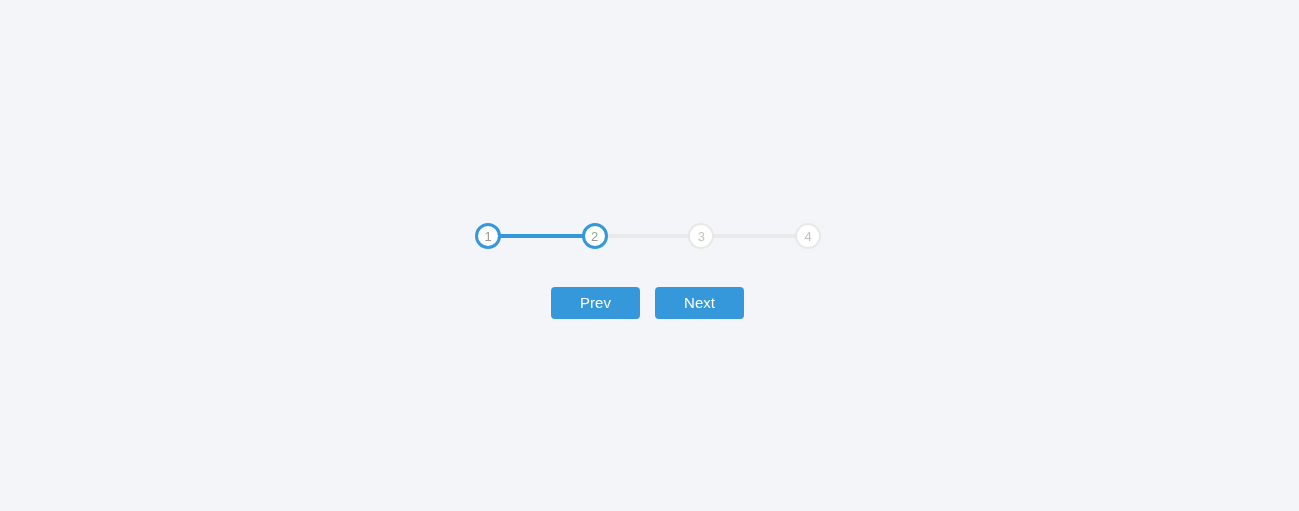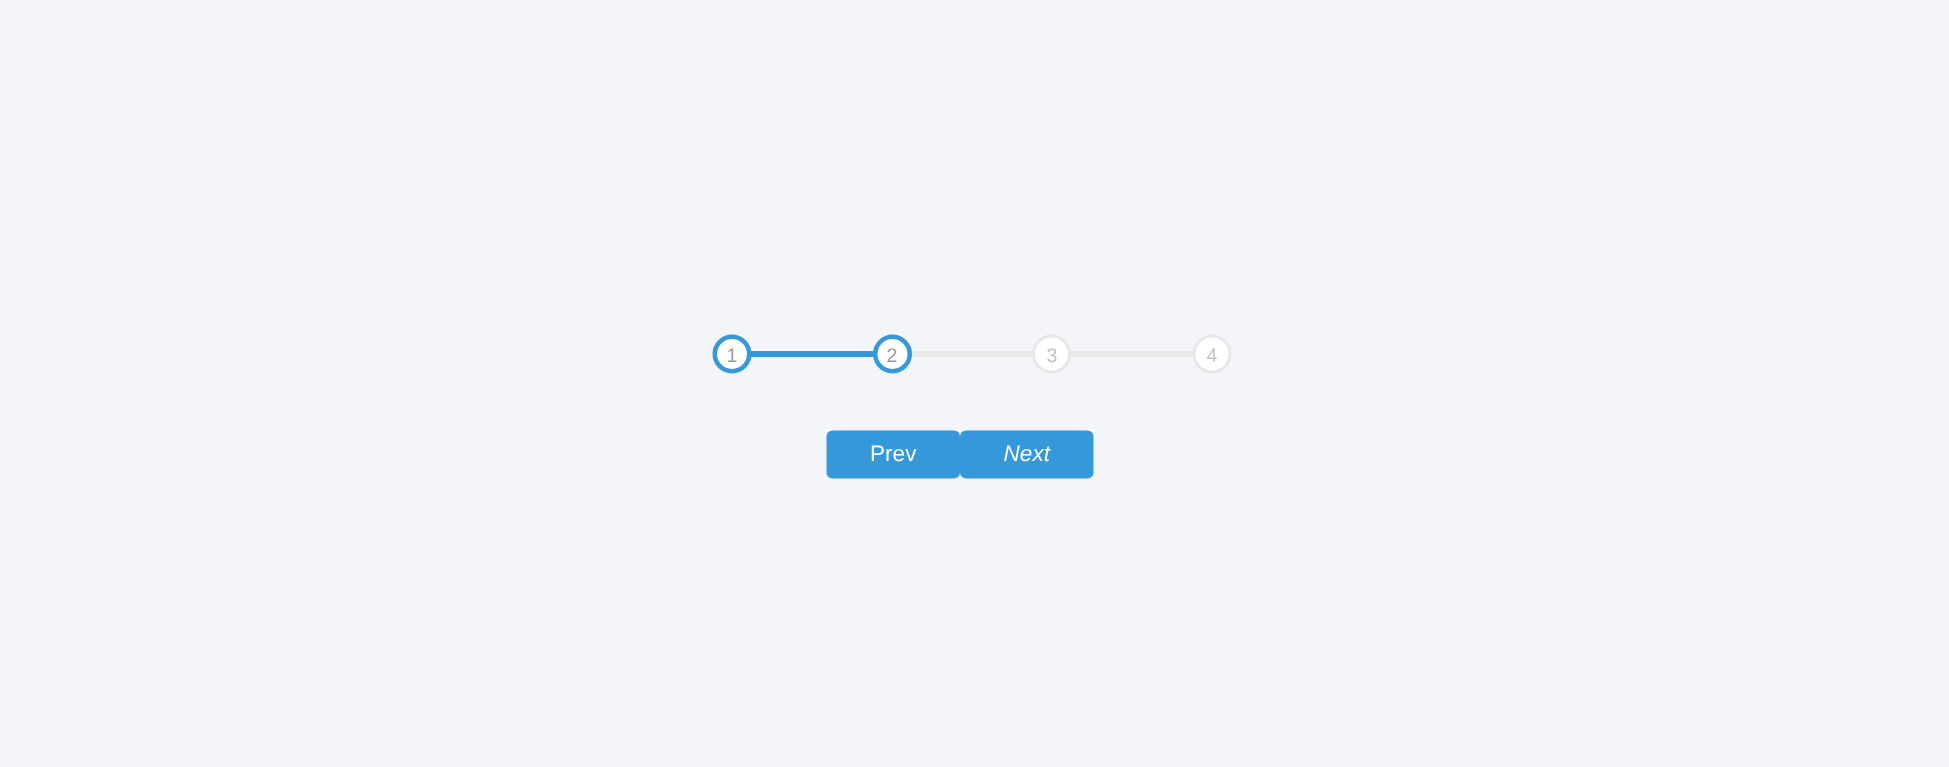--- a/index.html
+++ b/index.html
@@ -109,21 +109,21 @@
     font-family: "Liberation Sans", sans-serif;
     font-size: 15px;
     line-height: 32px;
     text-align: center;
     cursor: pointer;
     box-sizing: border-box;
     -webkit-appearance: none;
     appearance: none;
   }
   .wz-btn + .wz-btn {
-    font-style: italic;
+    margin-left: 15px;
   }
 </style>
 </head>
 <body>
 
 <div id="app">
 
   <div class="wizard">
 
     <div class="stepper">

